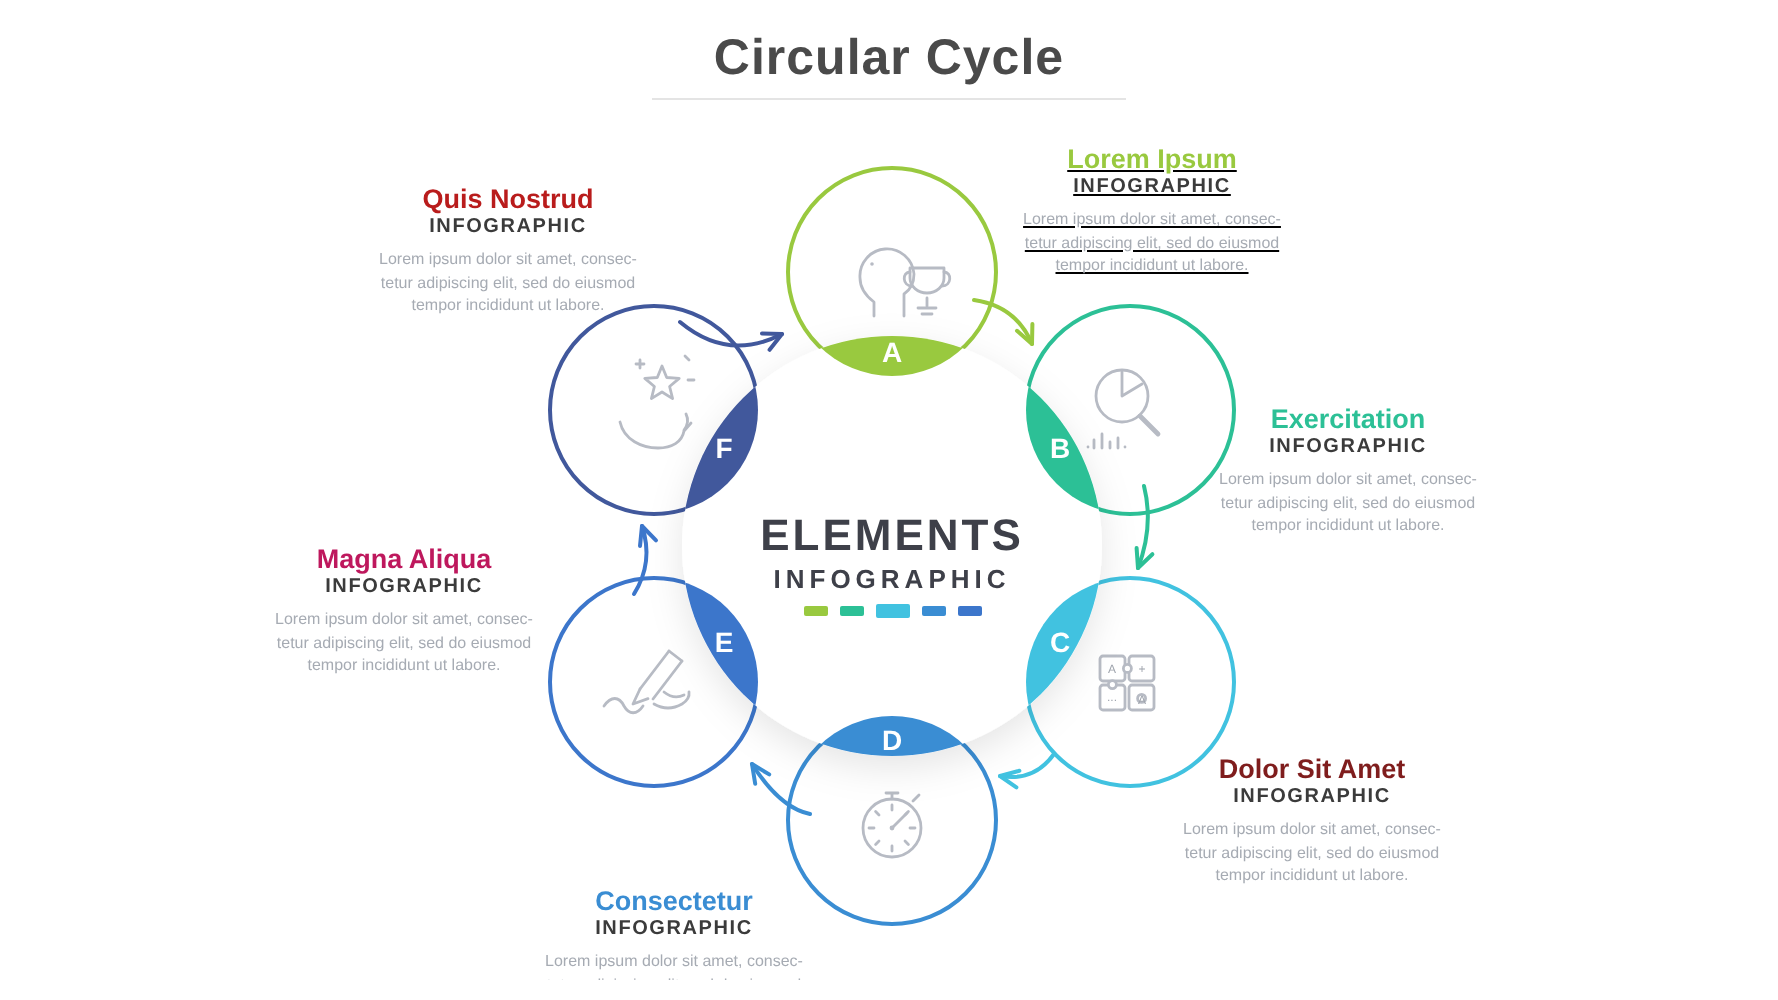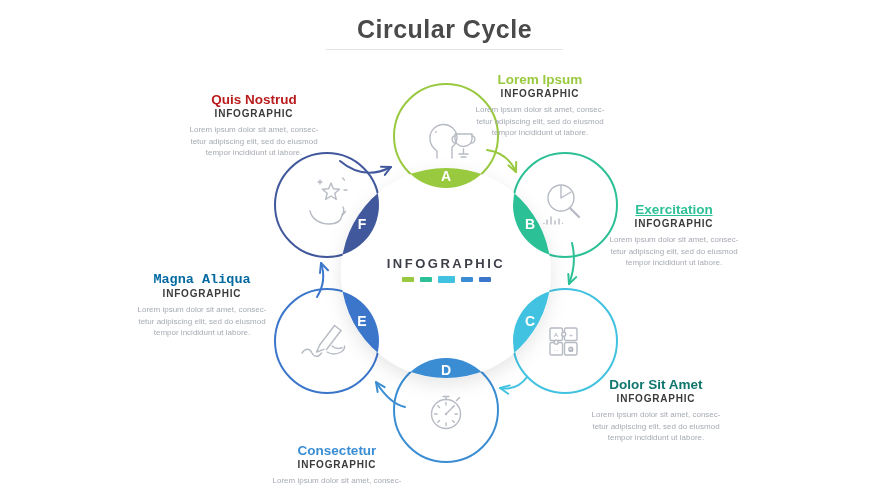--- a/index.html
+++ b/index.html
@@ -24,21 +24,21 @@
   .center-title { font-size:22px; font-weight:bold; color:#3e4049; letter-spacing:1.5px; }
   .center-subtitle { font-size:13px; font-weight:bold; color:#3e4049; letter-spacing:2.5px; margin-top:1px; }
   .dash-row { margin-top:5px; display:flex; justify-content:center; align-items:center; gap:6px; }
   .dash { height:5px; width:12px; border-radius:1px; }
   .dash.big { height:7px; width:17px; }
 
   .block { position:absolute; width:160px; text-align:center; }
   .block-title { font-size:13.5px; font-weight:bold; }
   .block-subtitle { font-size:10px; font-weight:bold; color:#3b3b3b; letter-spacing:.8px; margin-top:1px; }
   .block-body { font-size:8px; line-height:1.45; color:#a6abb3; margin-top:5px; white-space:pre-line; }
-  .b0 { left:460px; top:72px; }
+  .b0 { left:496px; top:72px;text-decoration:underline; }
   .b1 { left:594px; top:202px; }
   .b2 { left:576px; top:377px; }
   .b3 { left:257px; top:443px; }
   .b4 { left:122px; top:272px; }
   .b5 { left:174px; top:92px; }
 </style>
 </head>
 <body>
 
 <div class="stage">
@@ -154,60 +154,61 @@
       <path d="M 317 297 Q 327 281 321 263"></path>
       <path d="M 328 270.2 L 321 263 L 320 273"></path>
     </g>
     <g class="arrow" stroke="#41589c">
       <path d="M 340 161 Q 364 181 391 167"></path>
       <path d="M 384.8 174.9 L 391 167 L 381 166.7"></path>
     </g>
   </svg>
 
   <div class="center-text">
+    <div class="center-title">ELEMENTS</div>
     <div class="center-subtitle">INFOGRAPHIC</div>
     <div class="dash-row">
       <span class="dash" style="background: rgb(153, 201, 63);"></span>
       <span class="dash" style="background: rgb(44, 192, 150);"></span>
       <span class="dash big" style="background: rgb(65, 194, 224);"></span>
       <span class="dash" style="background: rgb(58, 141, 211);"></span>
       <span class="dash" style="background: rgb(60, 118, 203);"></span>
     </div>
   </div>
 
   <div class="block b0">
     <div class="block-title" style="color: rgb(153, 201, 63);">Lorem Ipsum</div>
     <div class="block-subtitle">INFOGRAPHIC</div>
     <div class="block-body">Lorem ipsum dolor sit amet, consec-
 tetur adipiscing elit, sed do eiusmod
 tempor incididunt ut labore.</div>
   </div>
   <div class="block b1">
-    <div class="block-title" style="color: rgb(44, 192, 150); text-decoration: underline;">Exercitation</div>
+    <div class="block-title" style="color: rgb(44, 192, 150);">Exercitation</div>
     <div class="block-subtitle">INFOGRAPHIC</div>
     <div class="block-body">Lorem ipsum dolor sit amet, consec-
 tetur adipiscing elit, sed do eiusmod
 tempor incididunt ut labore.</div>
   </div>
   <div class="block b2">
-    <div class="block-title" style="color: #0f766e;">Dolor Sit Amet</div>
+    <div class="block-title" style="color: #7f1d1d;">Dolor Sit Amet</div>
     <div class="block-subtitle">INFOGRAPHIC</div>
     <div class="block-body">Lorem ipsum dolor sit amet, consec-
 tetur adipiscing elit, sed do eiusmod
 tempor incididunt ut labore.</div>
   </div>
   <div class="block b3">
     <div class="block-title" style="color: rgb(58, 141, 211);">Consectetur</div>
     <div class="block-subtitle">INFOGRAPHIC</div>
     <div class="block-body">Lorem ipsum dolor sit amet, consec-
 tetur adipiscing elit, sed do eiusmod
 tempor incididunt ut labore.</div>
   </div>
   <div class="block b4">
-    <div class="block-title" style="color: #0369a1; font-family: Liberation Mono, monospace;">Magna Aliqua</div>
+    <div class="block-title" style="color: #be185d;">Magna Aliqua</div>
     <div class="block-subtitle">INFOGRAPHIC</div>
     <div class="block-body">Lorem ipsum dolor sit amet, consec-
 tetur adipiscing elit, sed do eiusmod
 tempor incididunt ut labore.</div>
   </div>
   <div class="block b5">
     <div class="block-title" style="color: #b91c1c;">Quis Nostrud</div>
     <div class="block-subtitle">INFOGRAPHIC</div>
     <div class="block-body">Lorem ipsum dolor sit amet, consec-
 tetur adipiscing elit, sed do eiusmod

